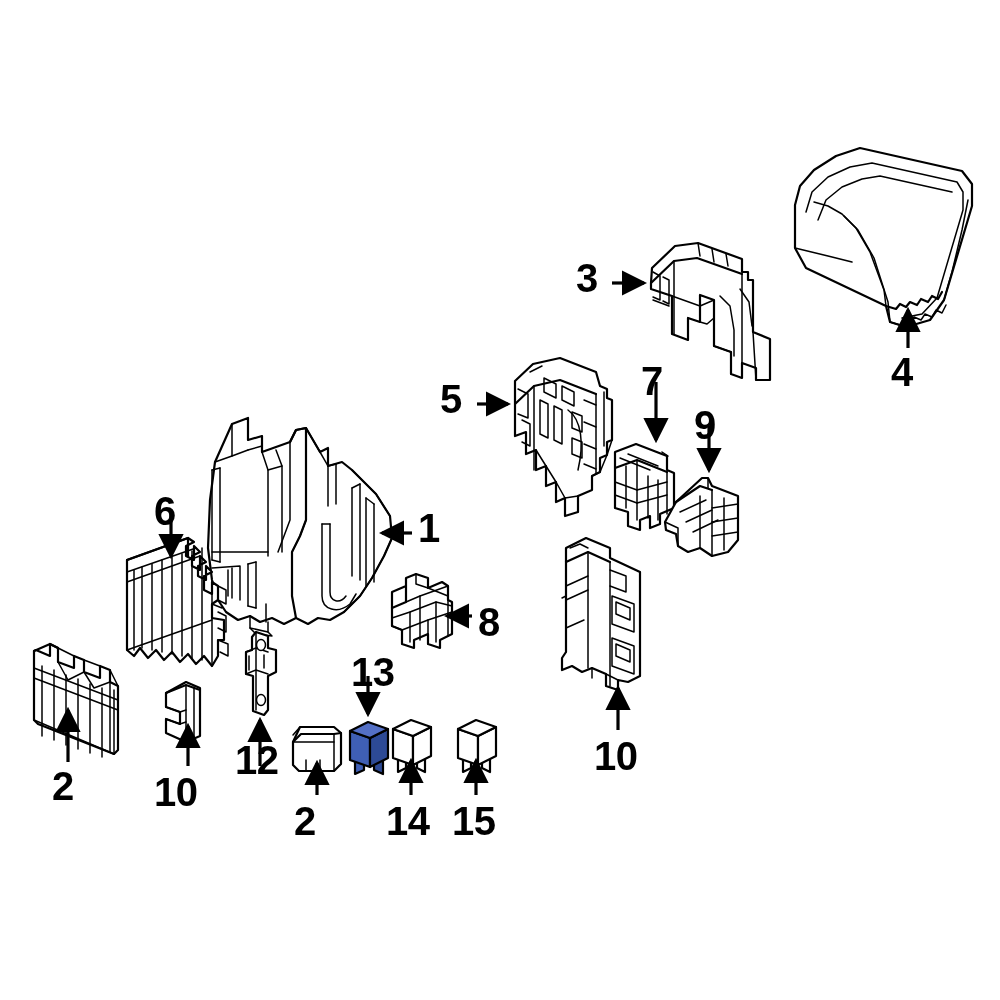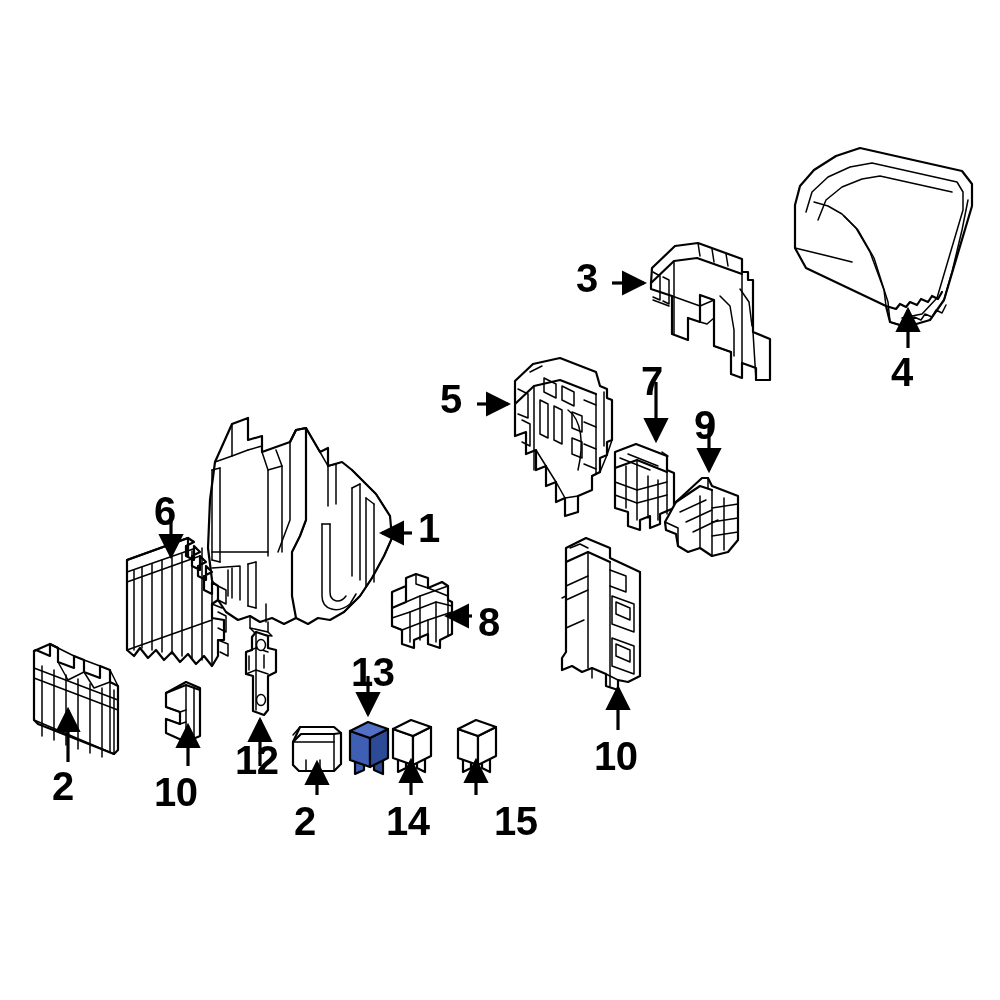--- a/index.html
+++ b/index.html
@@ -395,16 +395,16 @@
   <div class="callout-label" style="left:440px; top:379px;">5</div>
   <div class="callout-label" style="left:154px; top:491px;">6</div>
   <div class="callout-label" style="left:641px; top:361px;">7</div>
   <div class="callout-label" style="left:478px; top:602px;">8</div>
   <div class="callout-label" style="left:694px; top:405px;">9</div>
   <div class="callout-label" style="left:154px; top:772px;">10</div>
   <div class="callout-label" style="left:294px; top:801px;">2</div>
   <div class="callout-label" style="left:235px; top:740px;">12</div>
   <div class="callout-label" style="left:351px; top:652px;text-align:center;">13</div>
   <div class="callout-label" style="left:386px; top:801px;">14</div>
-  <div class="callout-label" style="left:452px; top:801px;margin-left:42px;">15</div>
+  <div class="callout-label" style="left:452px; top:801px;">15</div>
   <div class="callout-label" style="left:594px; top:736px;">10</div>
 
 </div>
 
 </body></html>

